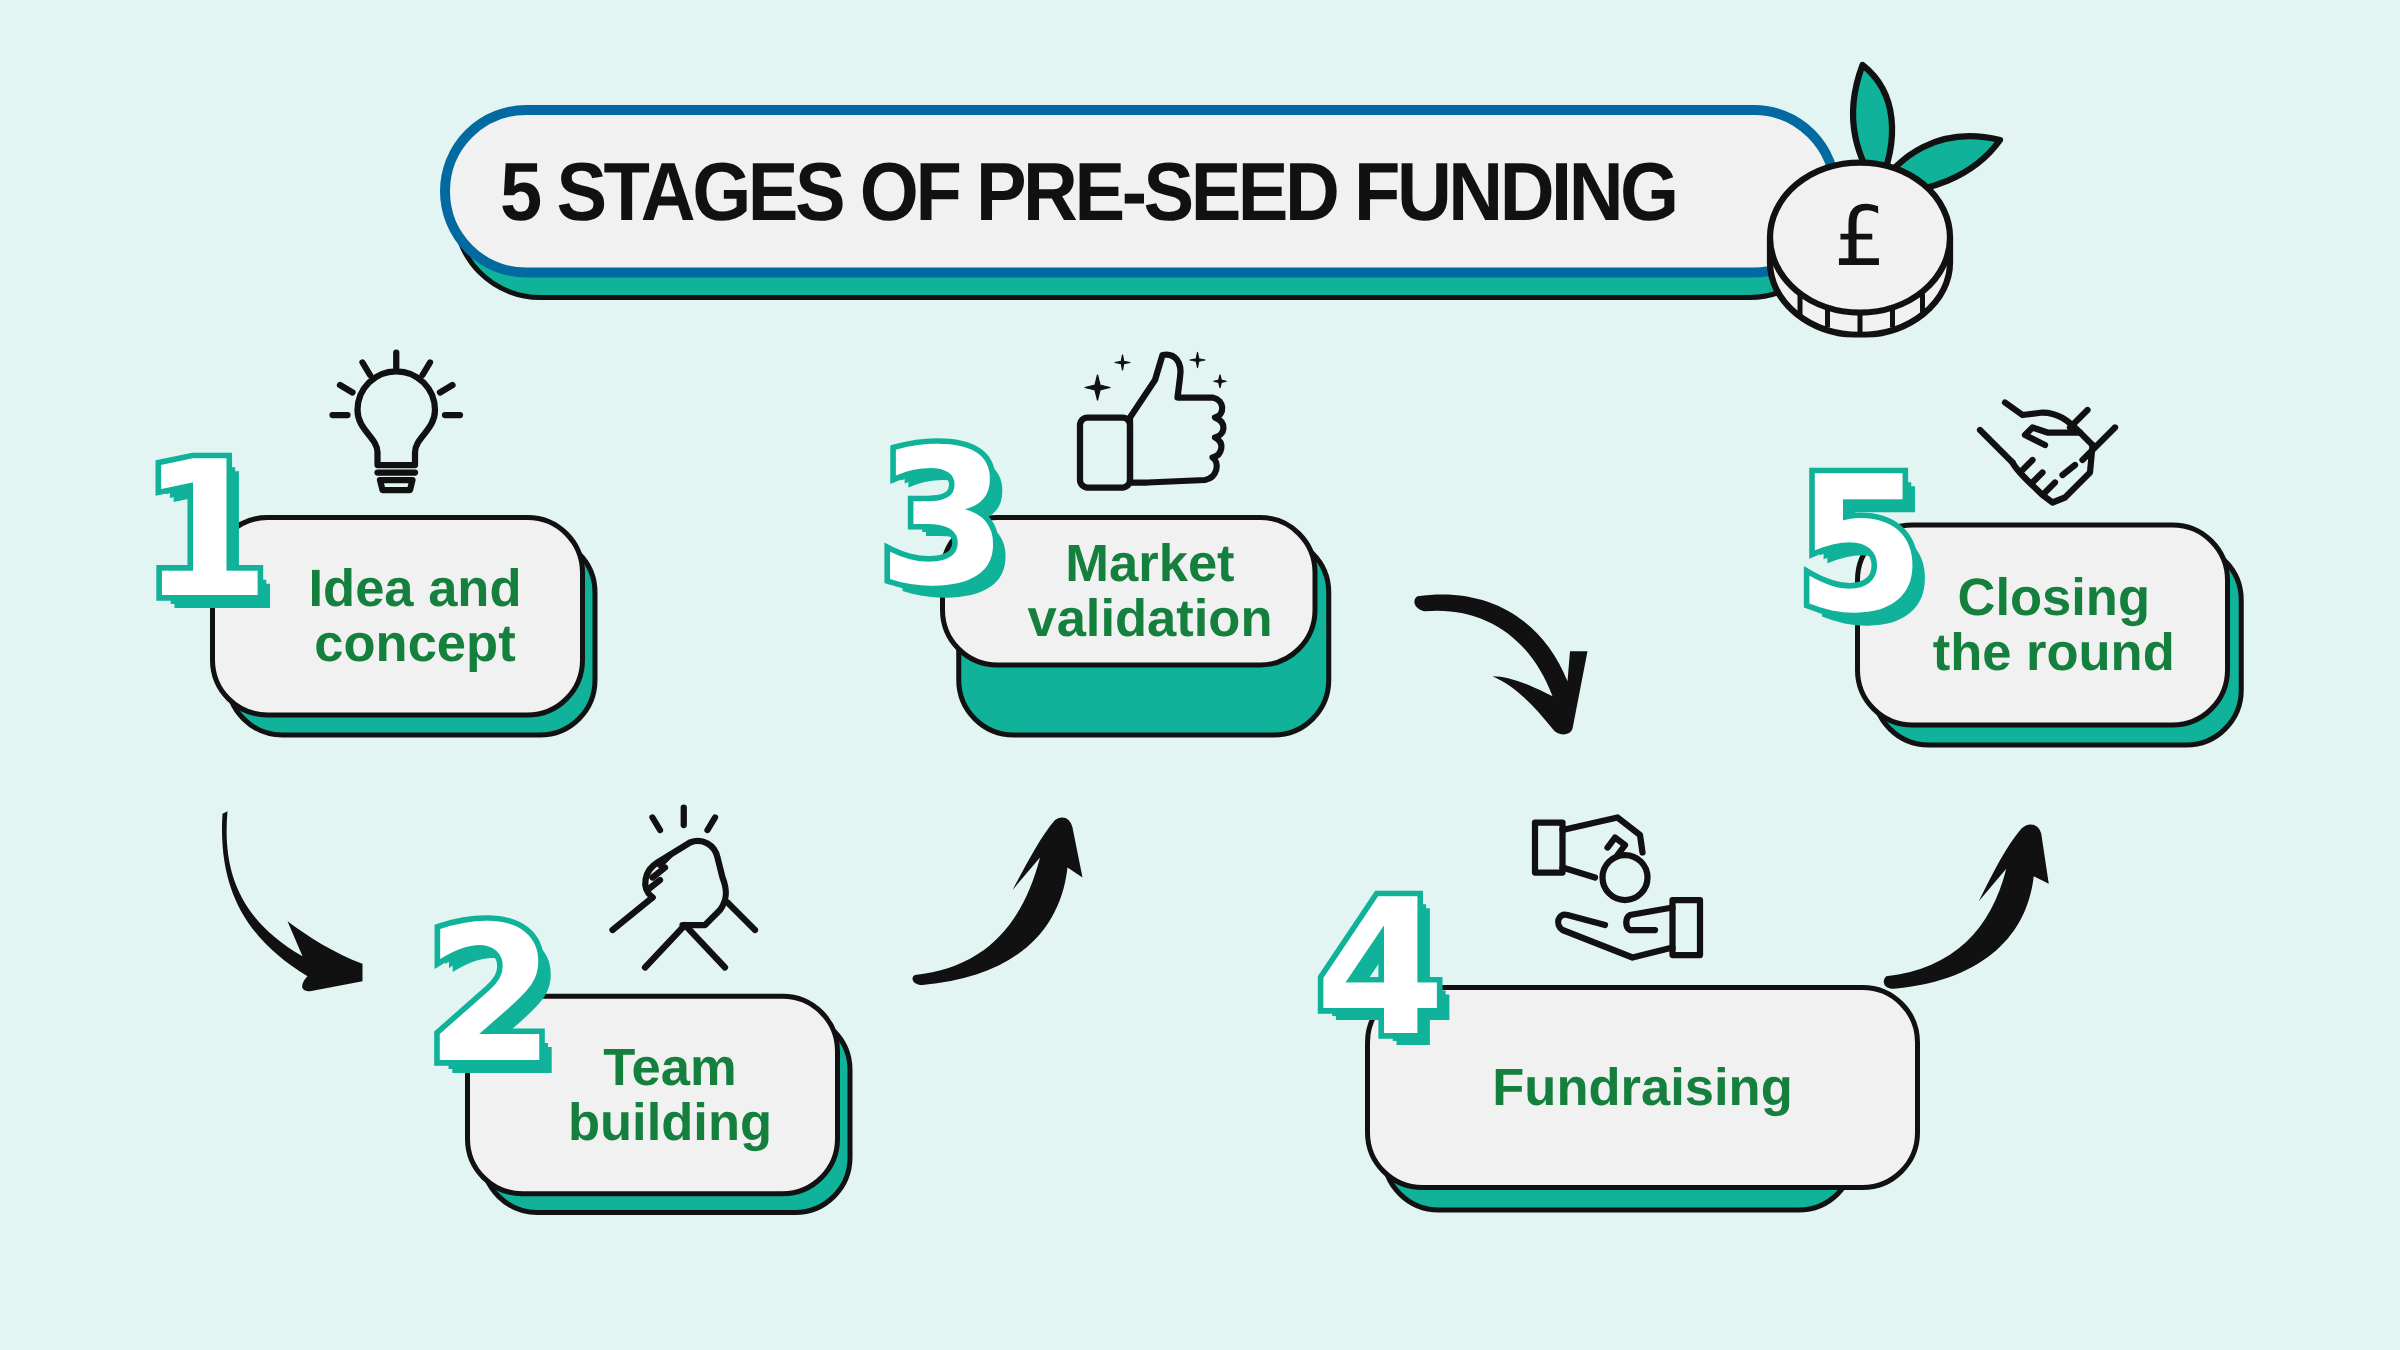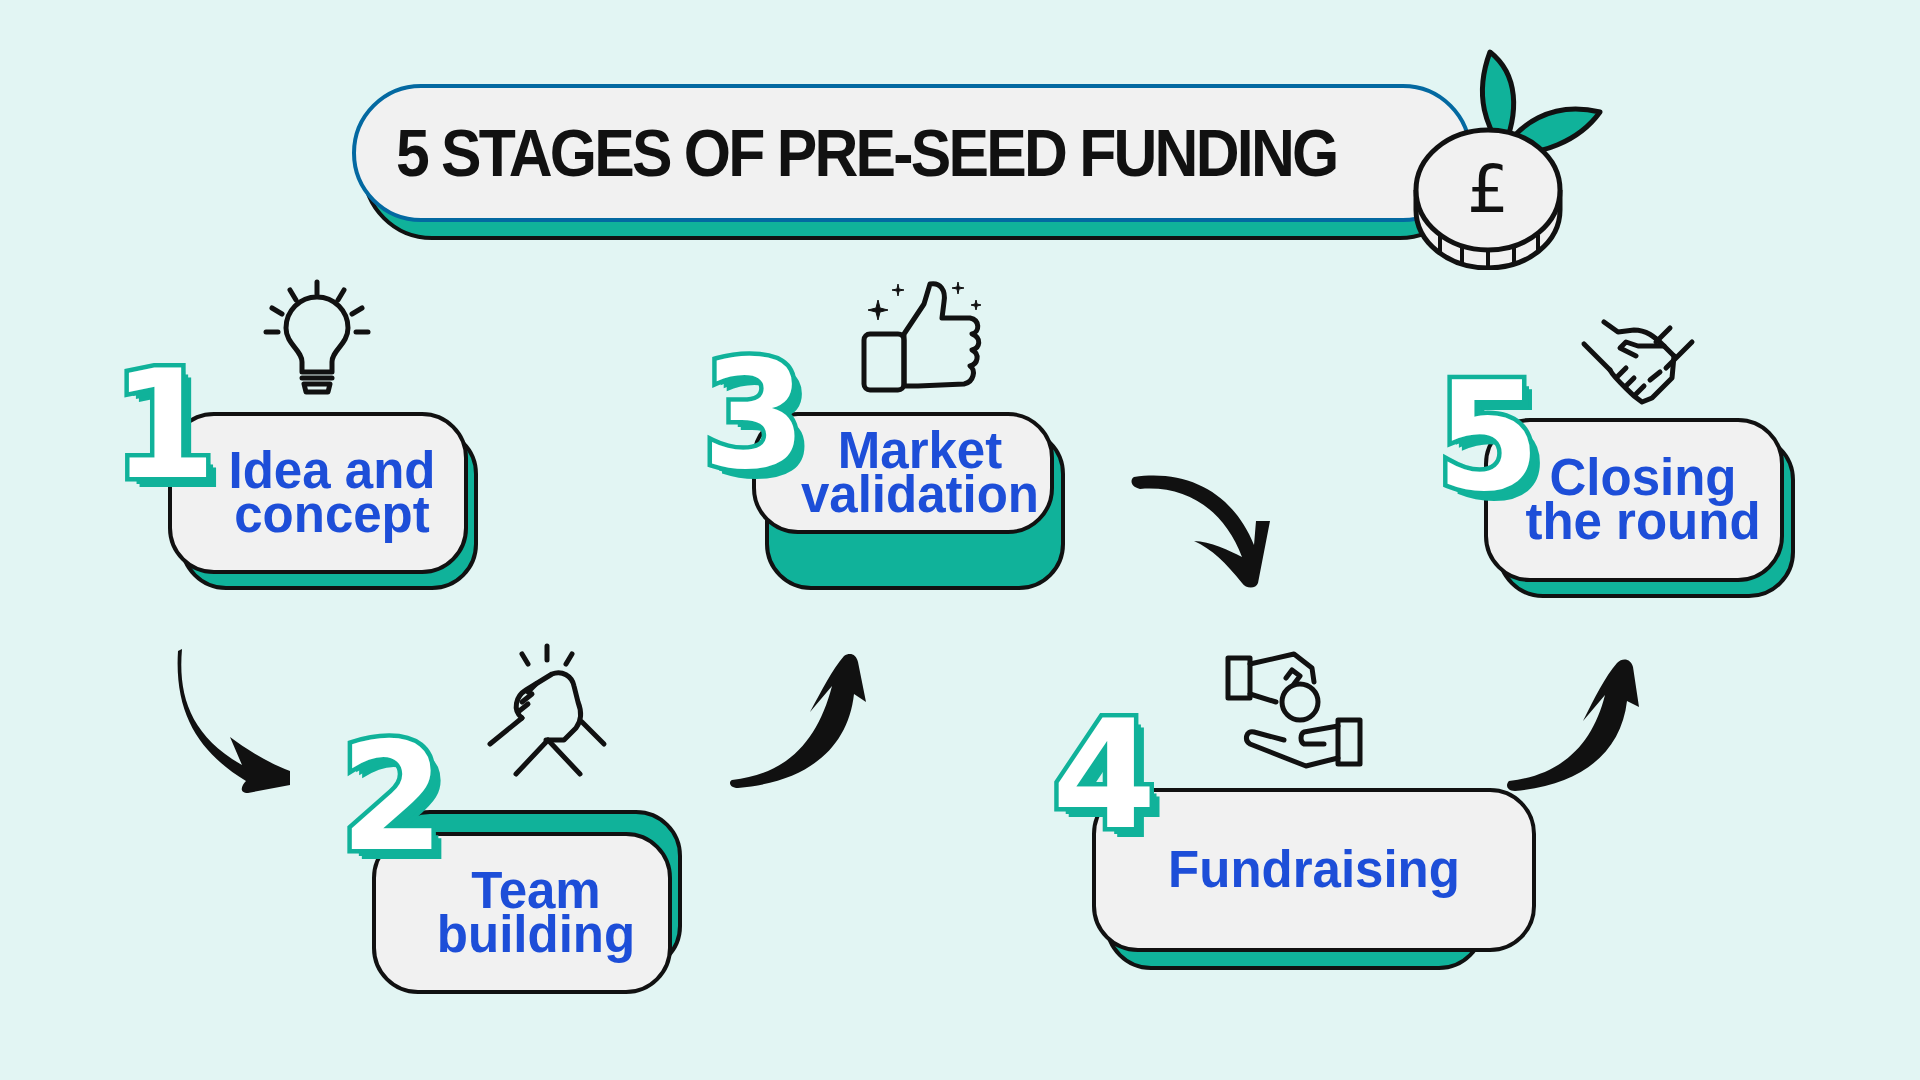--- a/index.html
+++ b/index.html
@@ -11,21 +11,21 @@
   }
 
   
   .title-shadow {
     position: absolute; left: 362px; top: 100px; width: 1108px; height: 140px;
     background: #10b29a; border: 4px solid #111; border-radius: 70px;
     box-sizing: border-box;
   }
   .title-pill {
     position: absolute; left: 352px; top: 84px; width: 1120px; height: 138px;
-    background: #f1f1f1; border: 4px solid #0369a1; border-radius: 69px;
+    background: #f1f1f1; border: 8px solid #0369a1; border-radius: 69px;
     box-sizing: border-box;
     display: flex; align-items: center;
     padding-left: 40px;
   }
   .title-text {
     font-family: "Liberation Sans", sans-serif;
     font-weight: 700; font-size: 66px; letter-spacing: -3px;
     color: #111; white-space: nowrap;
     transform: scaleX(0.92); transform-origin: left center;
   }
@@ -38,21 +38,21 @@
     position: absolute; background: #10b29a; border: 4px solid #111;
     border-radius: 46px; box-sizing: border-box;
   }
   .card {
     position: absolute; background: #f1f1f1; border: 4px solid #111;
     border-radius: 46px; box-sizing: border-box;
     display: flex; align-items: center; justify-content: center; text-align: center;
   }
   .card-label {
     font-family: "Liberation Sans", sans-serif;
-    font-weight: 700; font-size: 51px; line-height: 44px; color: #1d4ed8;
+    font-weight: 700; font-size: 42px; line-height: 44px; color: #15803d;
     white-space: pre-line;
   }
   .num {
     position: absolute;
     font-family: "DejaVu Sans", sans-serif;
     font-weight: 900; font-size: 150px; line-height: 1;
     color: #ffffff;
     -webkit-text-stroke: 9px #10b29a;
     paint-order: stroke fill;
     text-shadow: 7px 7px 0 #10b29a, 4px 4px 0 #10b29a, 10px 10px 0 #10b29a;
@@ -103,21 +103,21 @@
     <line x1="100" y1="30" x2="90" y2="36"></line>
     <line x1="4" y1="54" x2="16" y2="54"></line>
     <line x1="94" y1="54" x2="106" y2="54"></line>
     <path d="M40 94 L40 84 C 40 72, 24 66, 24 50 A 31 31 0 0 1 86 50 C 86 66, 70 72, 70 84 L70 94 Z" stroke-linejoin="round"></path>
     <line x1="40" y1="100" x2="70" y2="100"></line>
     <path d="M42 106 L68 106 L66 114 L44 114 Z" stroke-linejoin="round"></path>
   </svg>
 </div>
 
 <div class="card-shadow" style="left:384px; top:810px; width:298px; height:162px;"></div>
-<div class="card" style="left:372px; top:832px; width:300px; height:162px;">
+<div class="card" style="left:372px; top:795px; width:300px; height:162px;">
   <span class="card-label" style="padding-left:28px;">Team
 building</span>
 </div>
 <div class="num" style="left:340px; top:722px;">2</div>
 <div class="icon" style="left:482px; top:640px;">
   <svg width="130" height="140" viewBox="0 0 130 140" fill="none" stroke="#111" stroke-width="5" stroke-linecap="round" stroke-linejoin="round">
     <line x1="65" y1="6" x2="65" y2="20"></line>
     <line x1="40" y1="14" x2="46" y2="24"></line>
     <line x1="90" y1="14" x2="84" y2="24"></line>
     <path d="M8 104 L40 78"></path>

